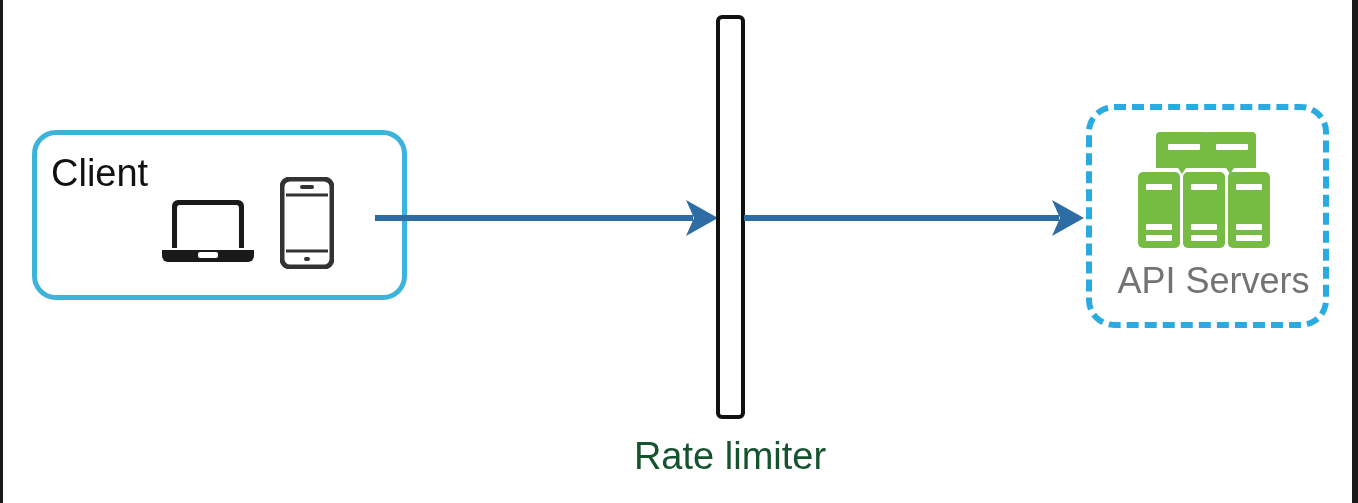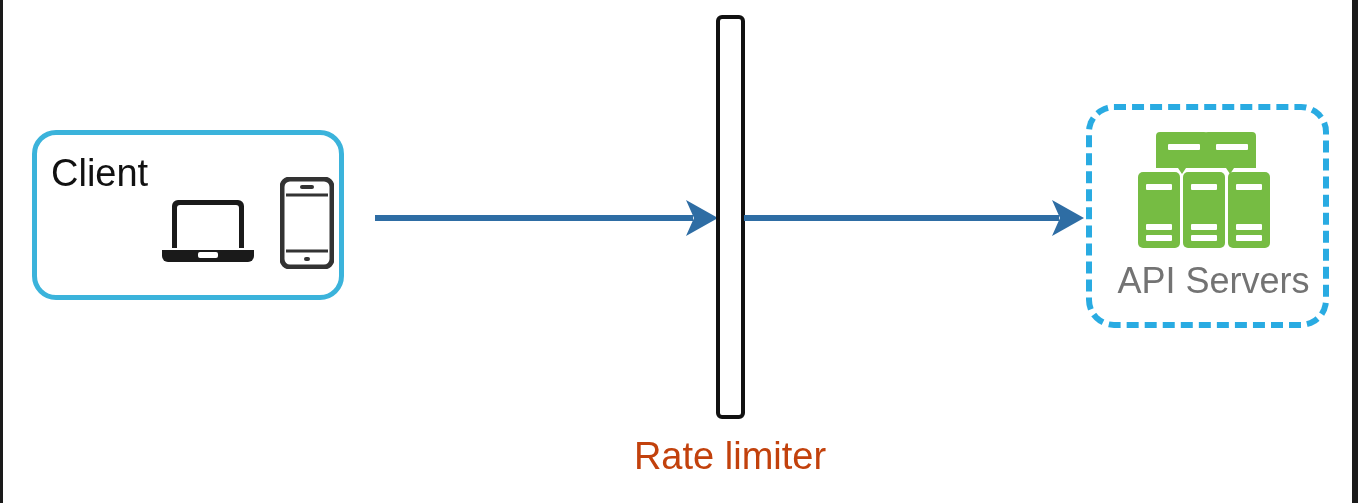--- a/index.html
+++ b/index.html
@@ -27,21 +27,21 @@
     background: #1a1a1a;
   }
   .edge-strip.left  { left: 0;    width: 3px; }
   .edge-strip.right { left: 1352px; width: 6px; }
 
   
   #client-group {
     position: absolute;
     left: 32px;
     top: 130px;
-    width: 312px;
+    width: 375px;
     height: 170px;
     box-sizing: border-box;
     border: 5px solid #3bb3db;
     border-radius: 24px;
     background: #ffffff;
   }
   #client-label {
     position: absolute;
     left: 14px;
     top: 18px;
@@ -106,21 +106,21 @@
     background: #ffffff;
   }
   #rate-limiter-label {
     position: absolute;
     left: 500px;
     top: 434px;
     width: 460px;
     text-align: center;
     font-size: 38px;
     line-height: 44px;
-    color: #c2410c;
+    color: #14532d;
     white-space: nowrap;
   }
 
   
   #api-servers-group {
     position: absolute;
     left: 1086px;
     top: 104px;
     width: 243px;
     height: 224px;

